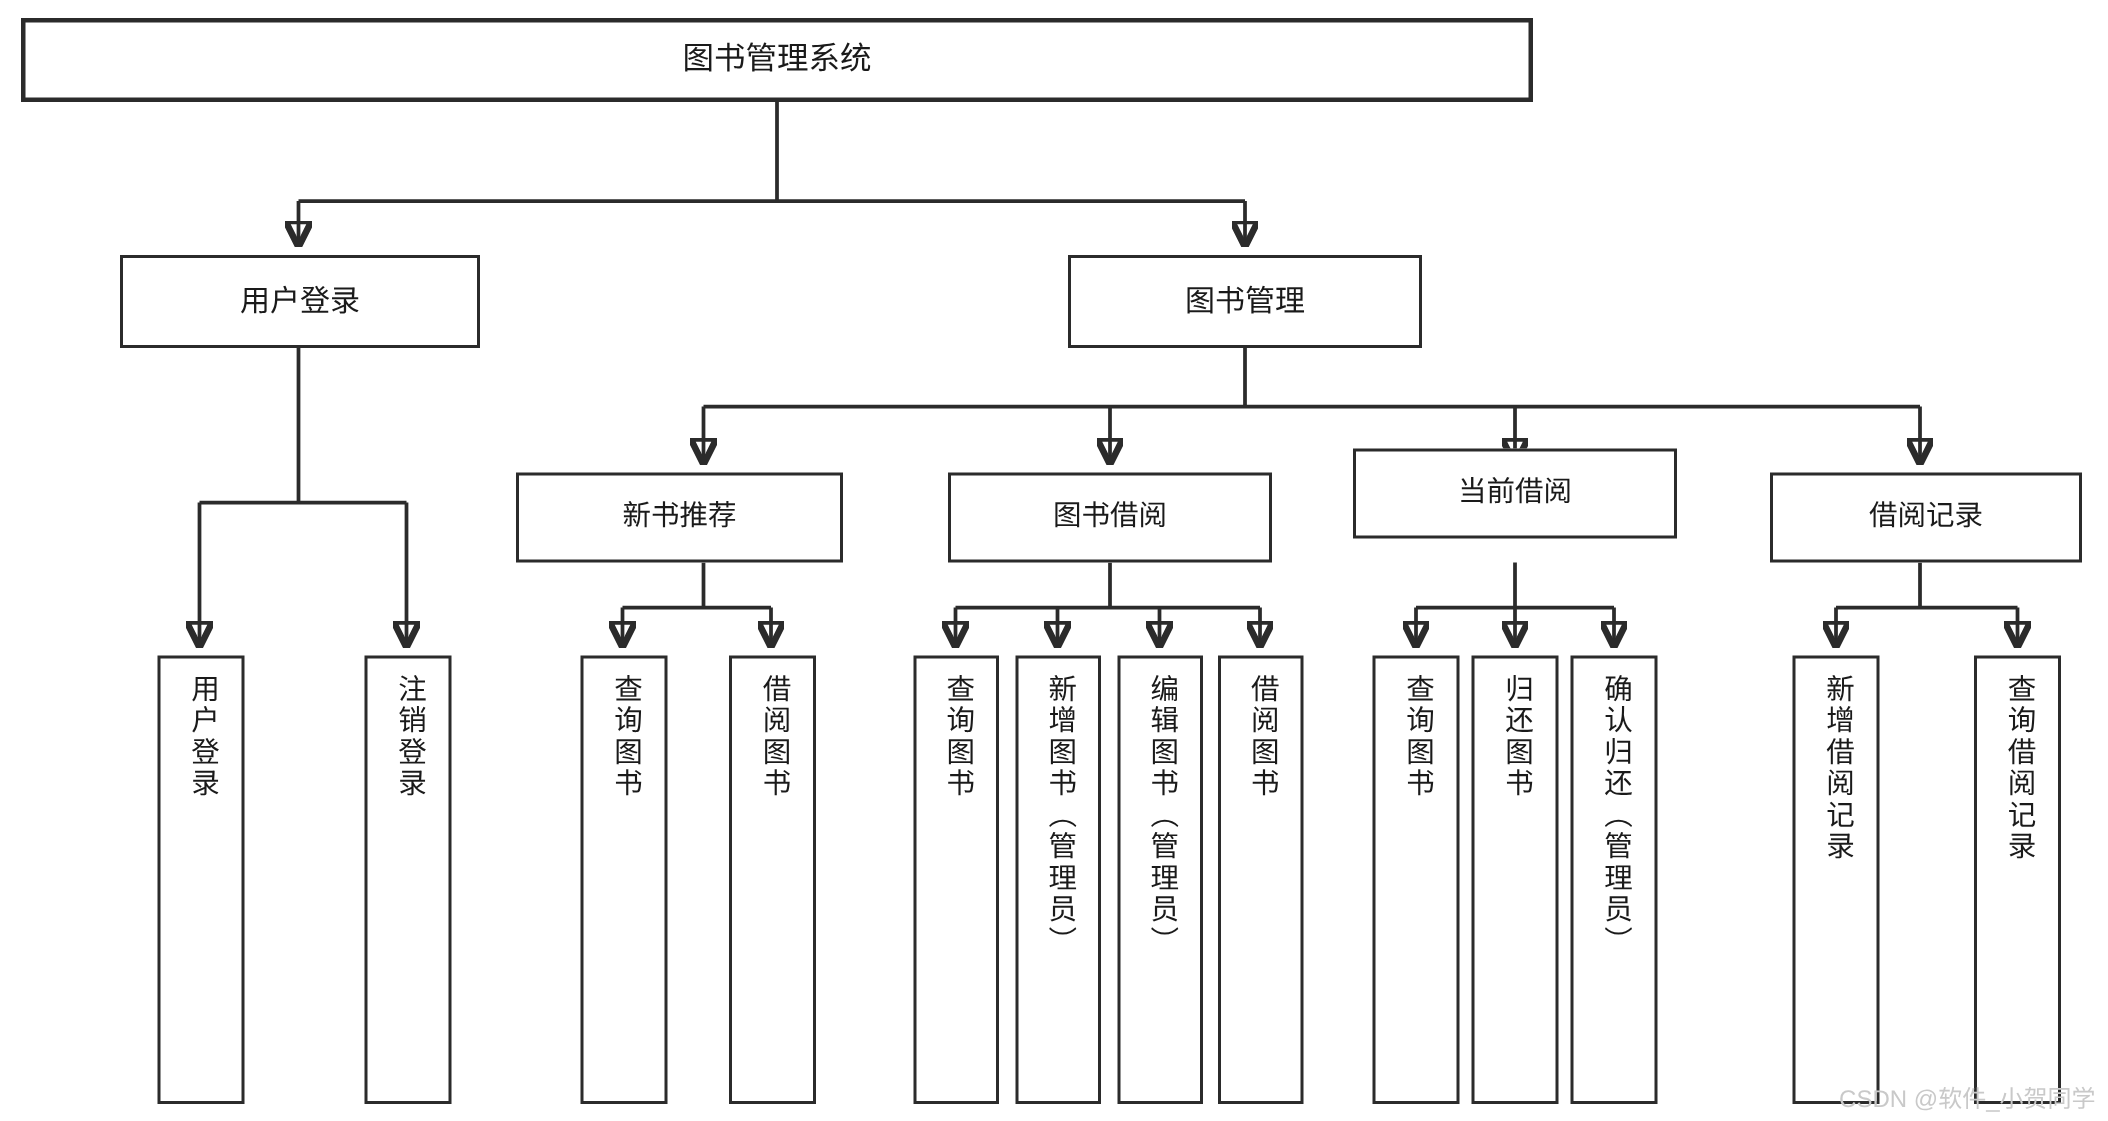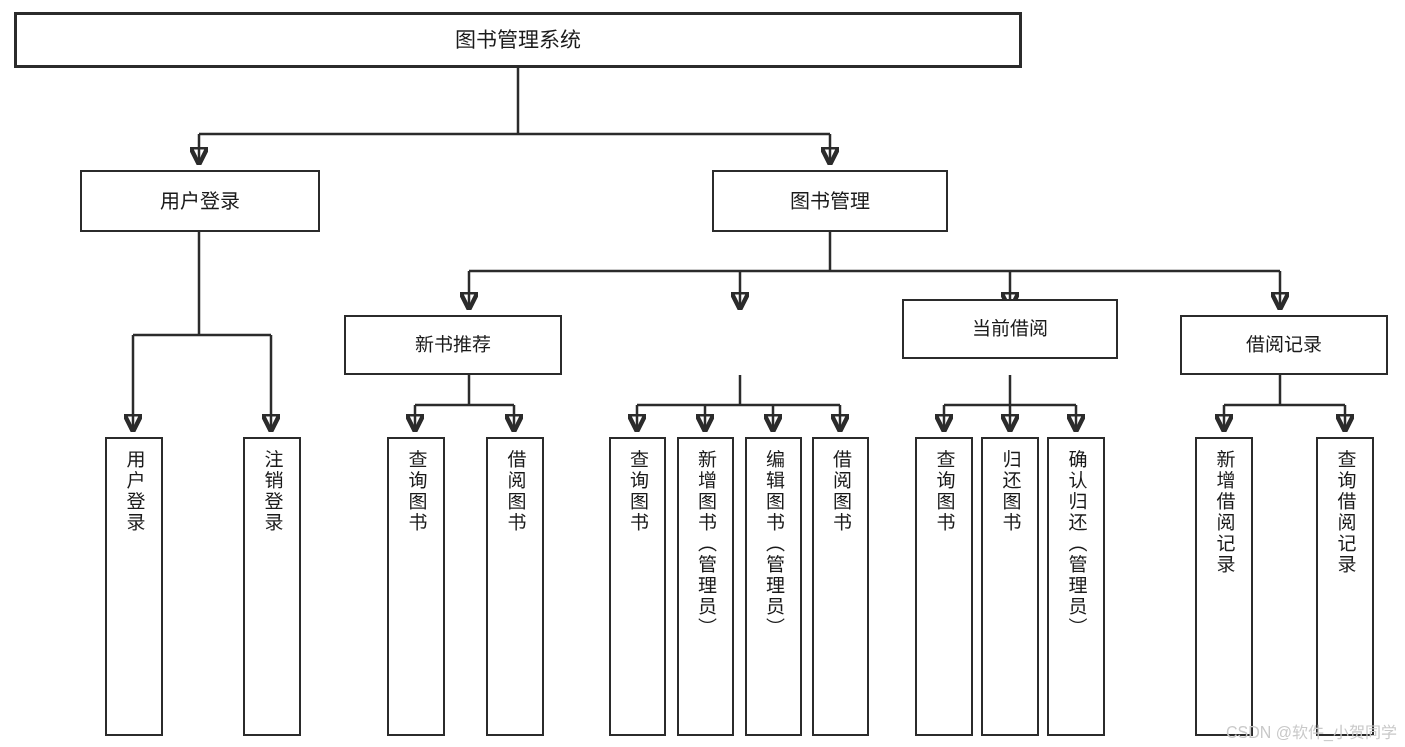--- a/index.html
+++ b/index.html
@@ -148,20 +148,23 @@
   </div>
 
   <div class="node level1" style="left:712px; top:170px; width:236px; height:62px;">
     <span class="node-label">图书管理</span>
   </div>
 
   <div class="node level2" style="left:344px; top:315px; width:218px; height:60px;">
     <span class="node-label">新书推荐</span>
   </div>
 
+  <div class="node level2" style="left:632px; top:315px; width:216px; height:60px;">
+    <span class="node-label">图书借阅</span>
+  </div>
 
   <div class="node level2" style="left:902px; top:299px; width:216px; height:60px;">
     <span class="node-label">当前借阅</span>
   </div>
 
   <div class="node level2" style="left:1180px; top:315px; width:208px; height:60px;">
     <span class="node-label">借阅记录</span>
   </div>
 
   <div class="node leaf" style="left:105px; top:437px; width:58px; height:299px;">

